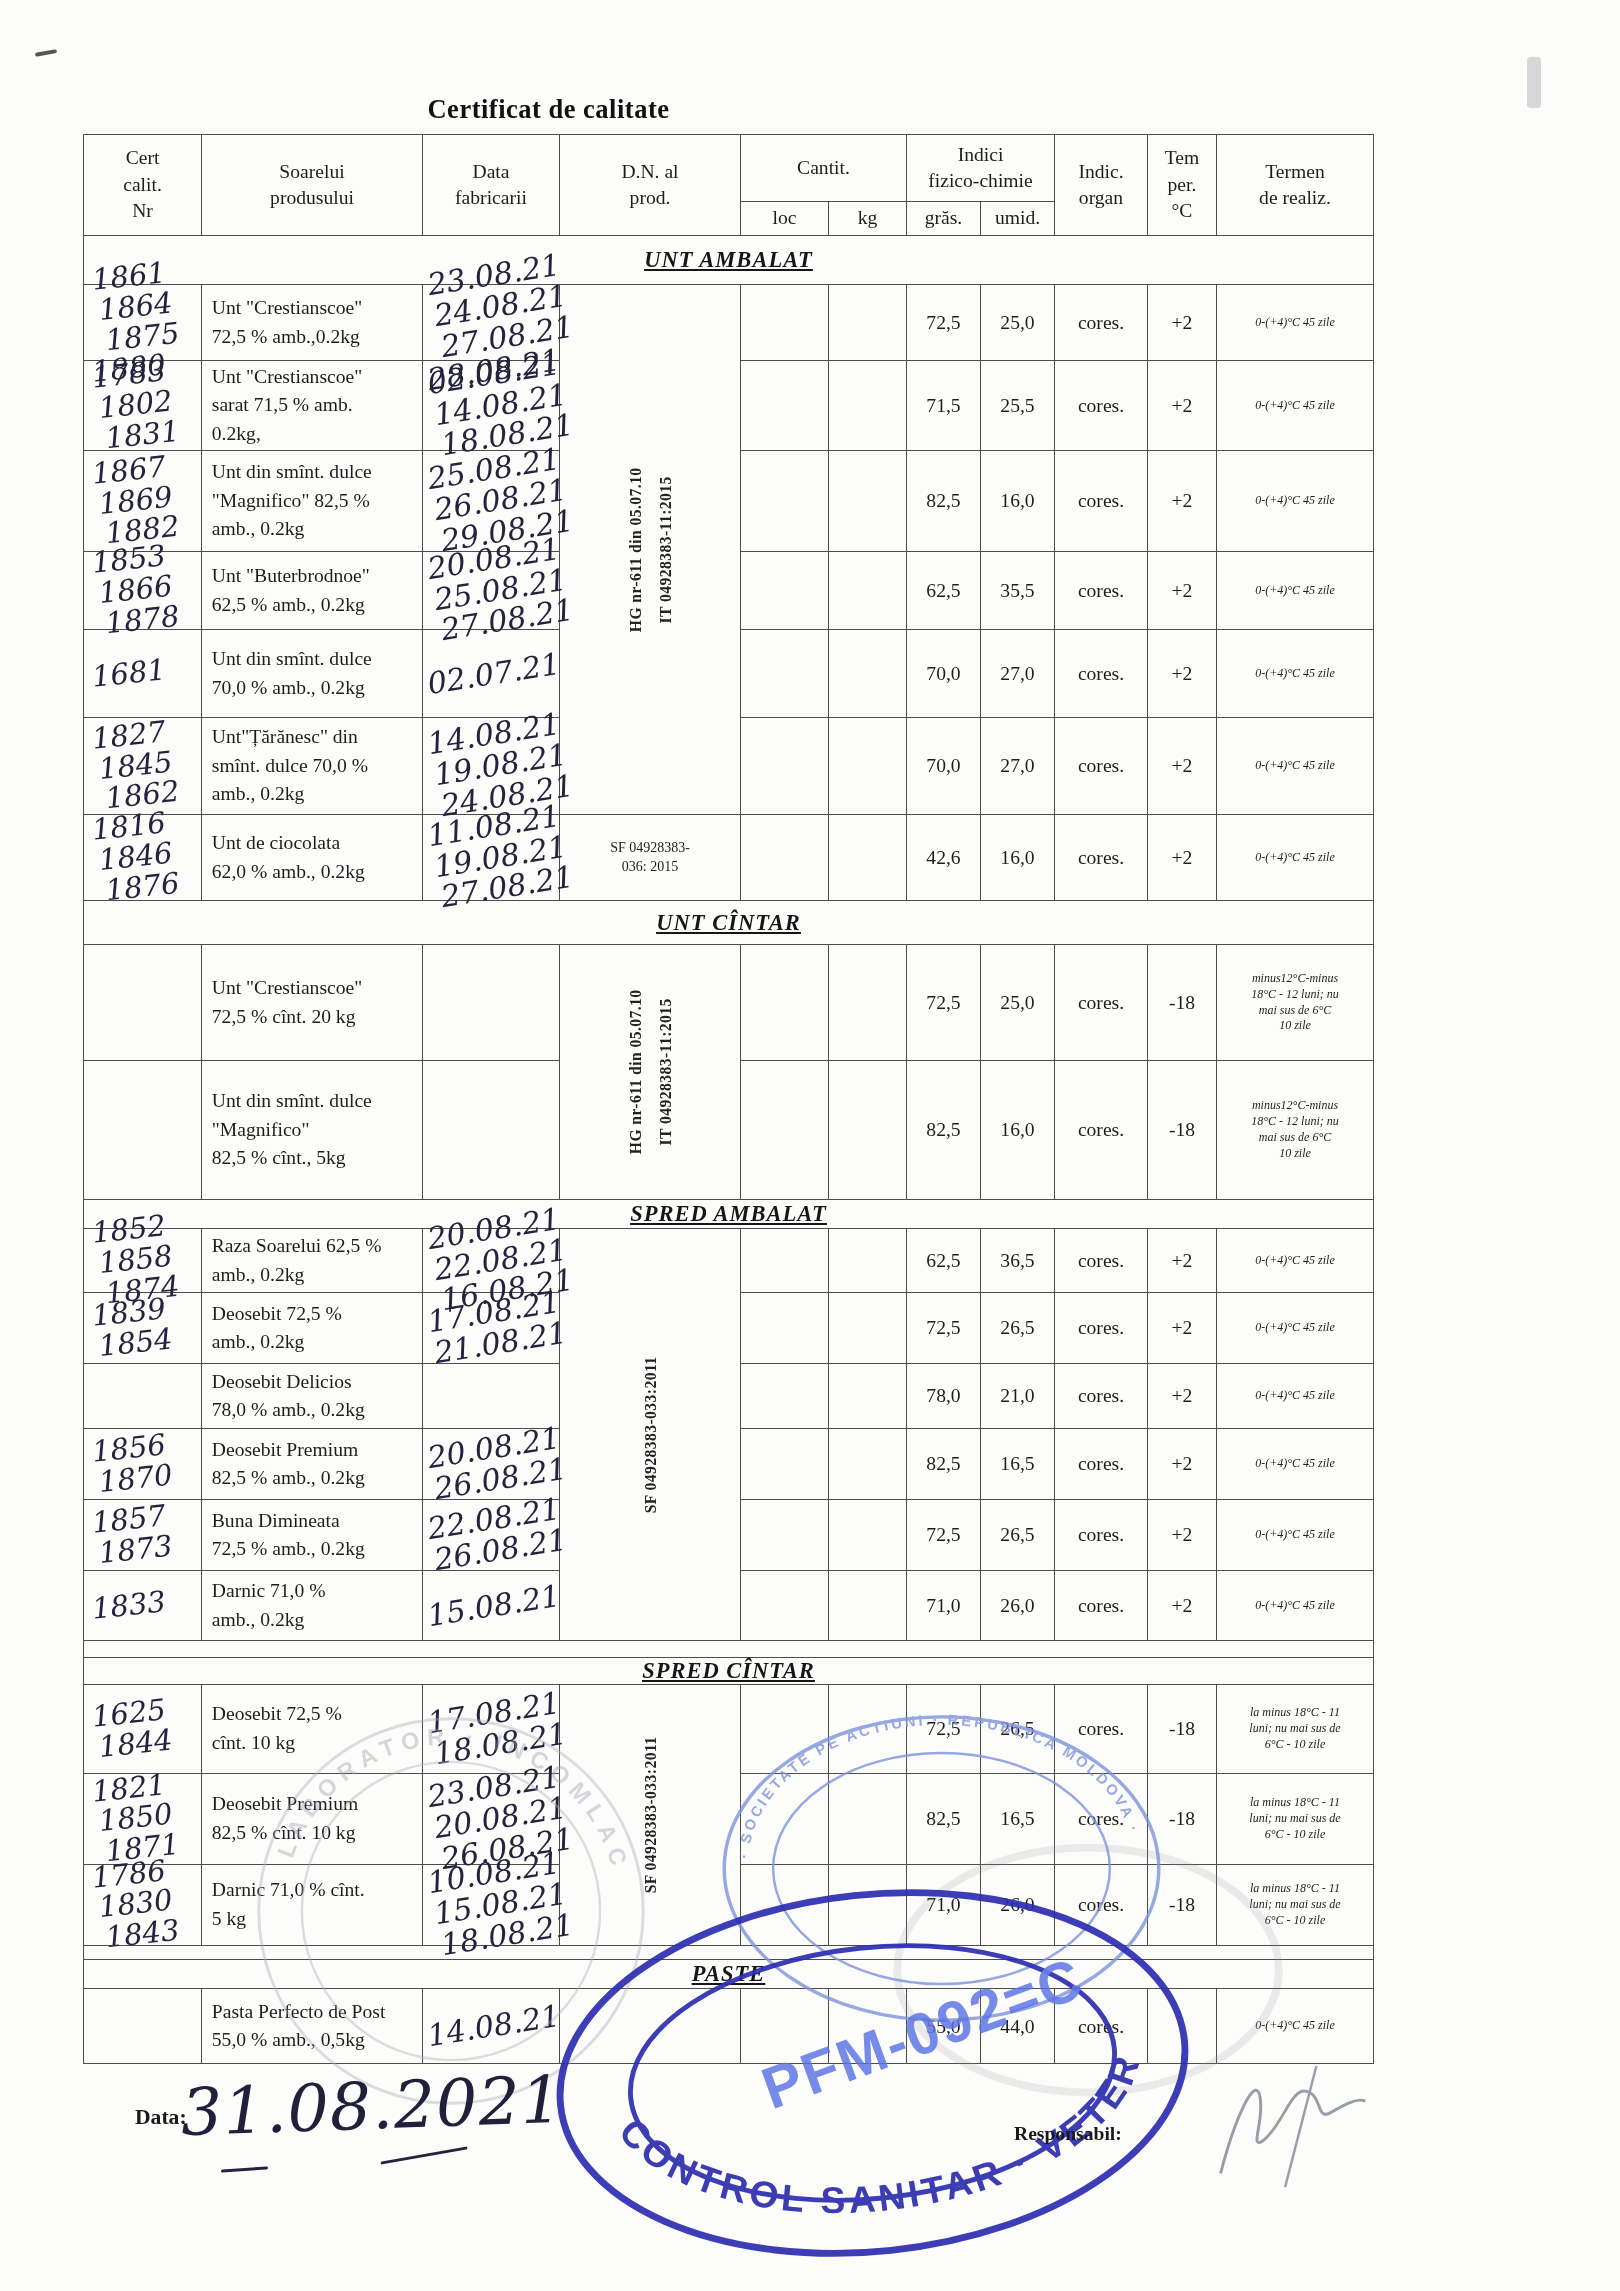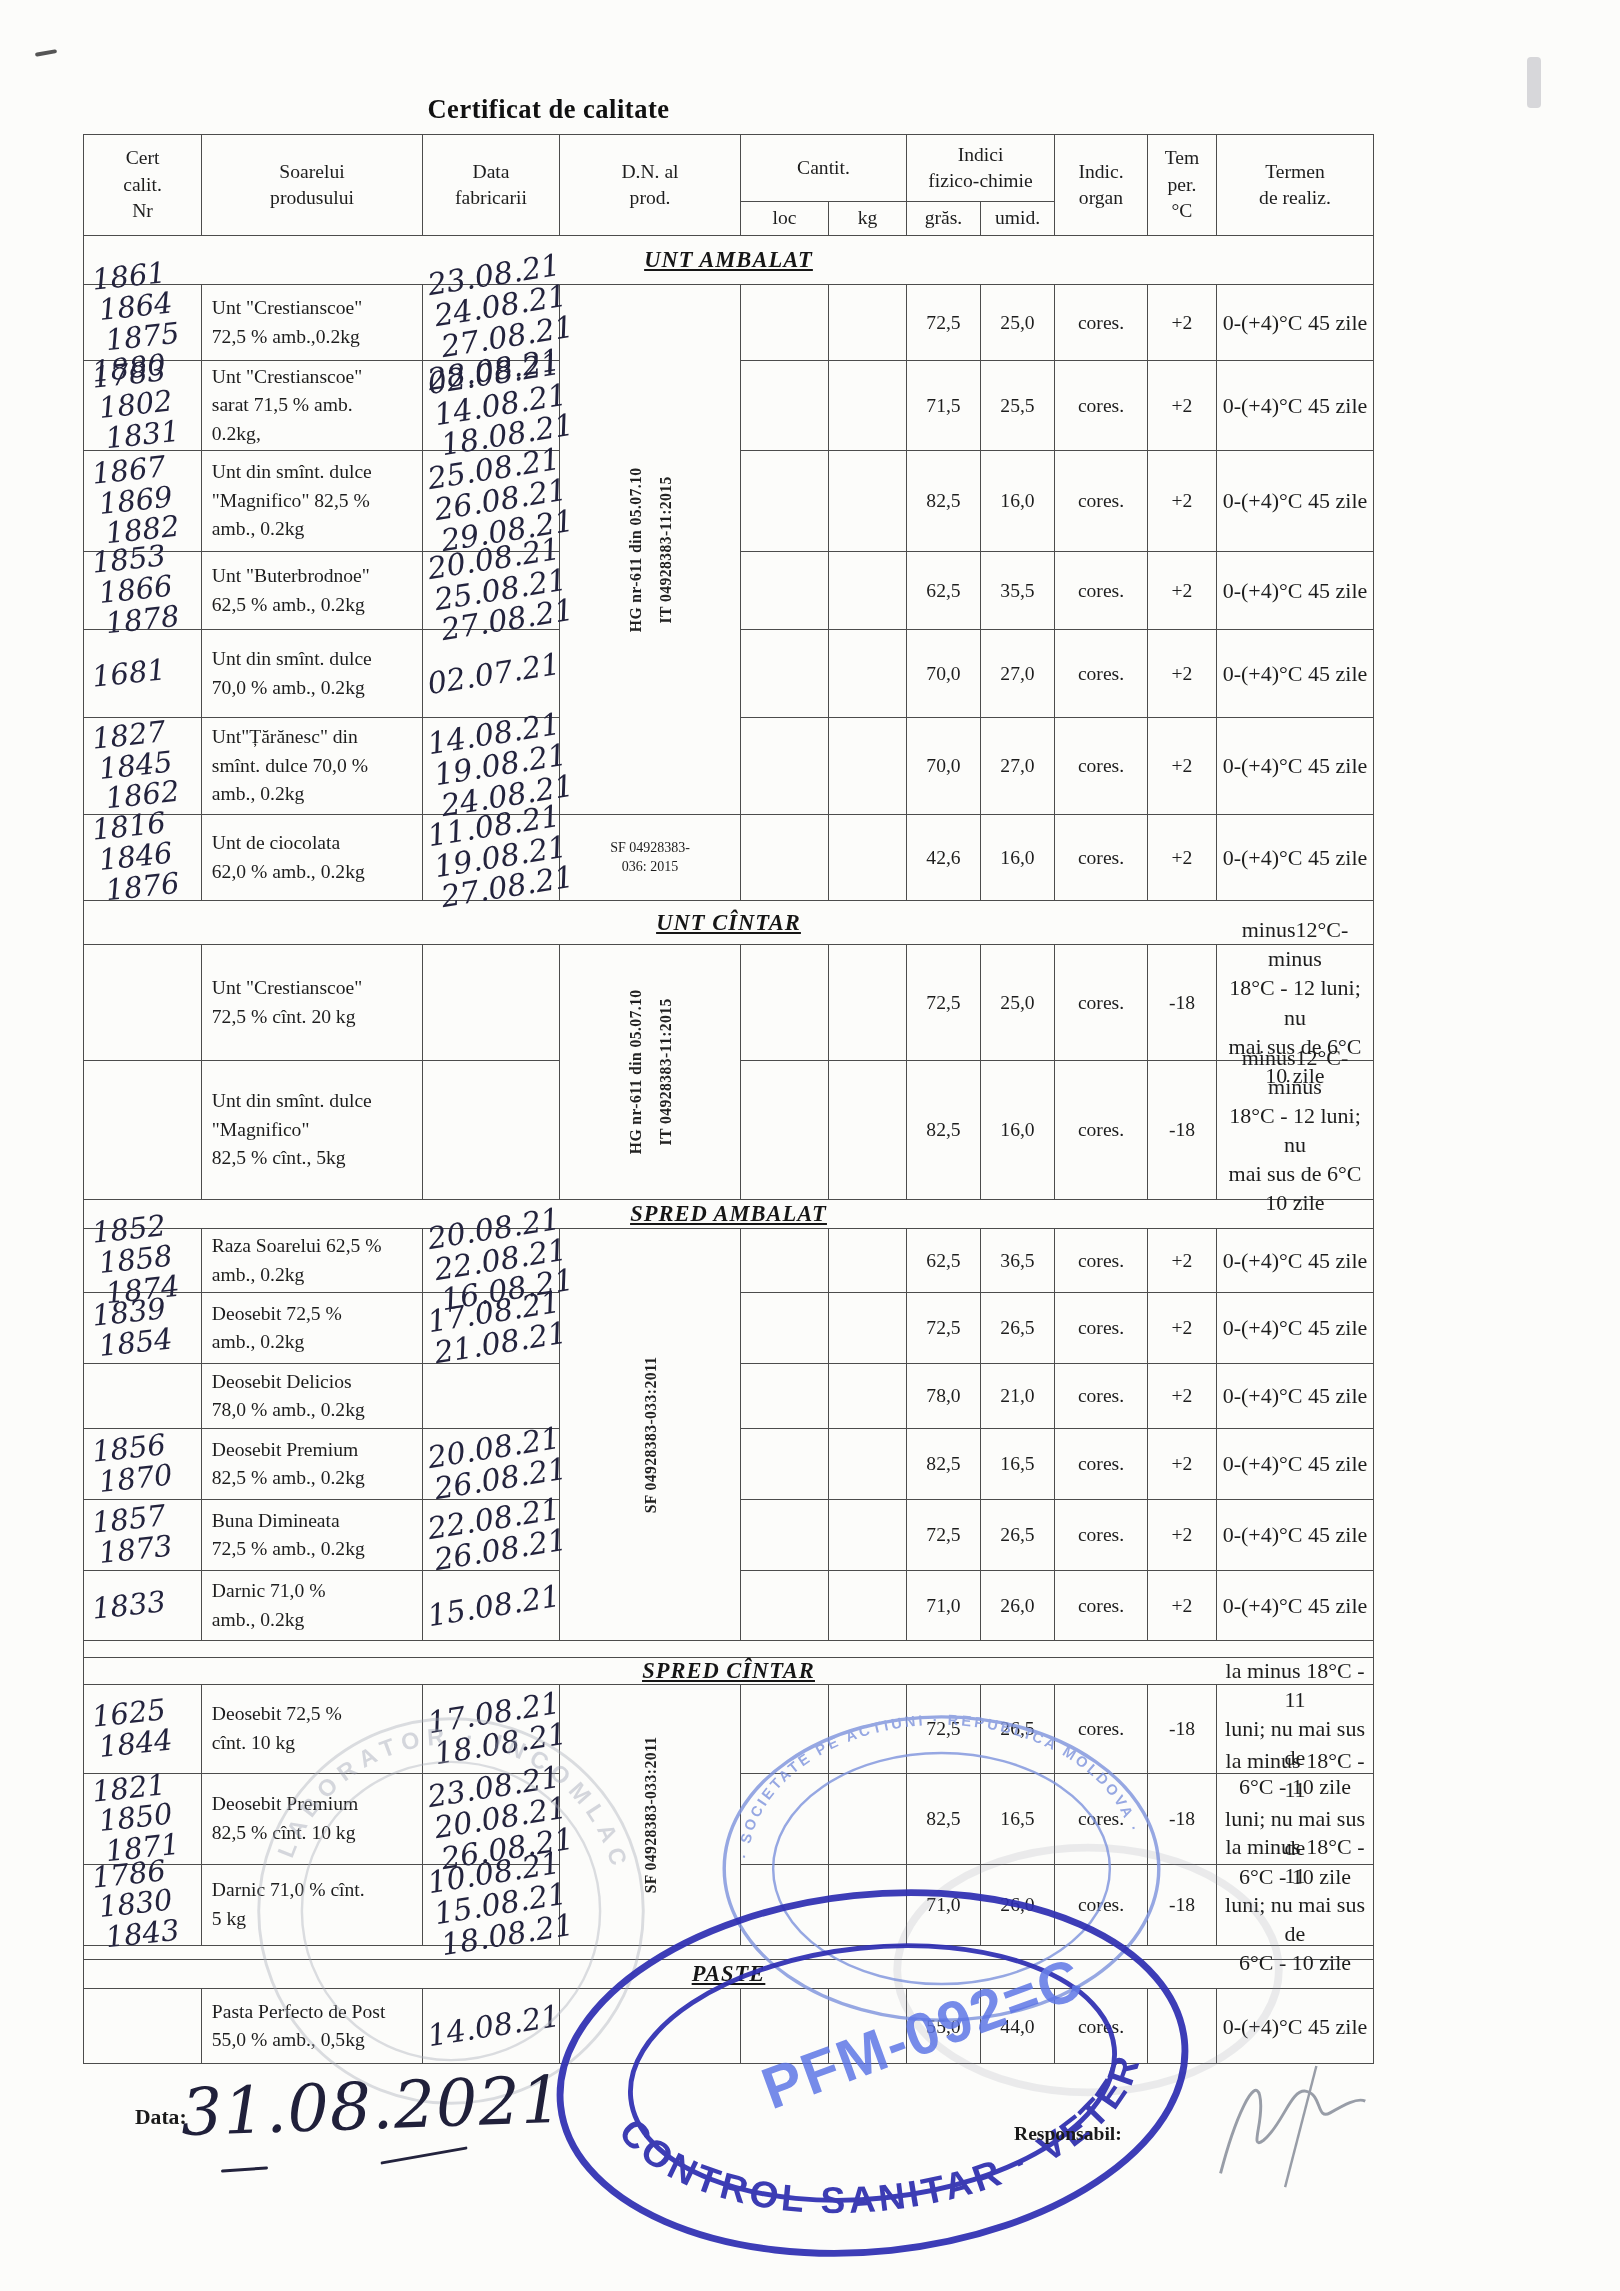--- a/index.html
+++ b/index.html
@@ -8,21 +8,21 @@
   .title{position:absolute;left:372px;top:94px;width:353px;text-align:center;
          font-size:26.5px;font-weight:bold;letter-spacing:0.5px;color:#111;}
   table.cert{position:absolute;left:83px;top:134px;width:1289px;border-collapse:collapse;table-layout:fixed;}
   .cert td,.cert th{border:1.6px solid #4c4c4c;padding:0;position:relative;overflow:visible;
                     font-weight:normal;vertical-align:middle;}
   .cell{position:absolute;inset:0;display:flex;flex-direction:column;justify-content:center;
         align-items:center;text-align:center;overflow:visible;white-space:pre-line;line-height:1.3;}
   .hdr{font-size:19.6px;line-height:1.35;}
   .product{align-items:flex-start;text-align:left;padding-left:9.8px;font-size:19.6px;line-height:1.45;}
   .val{font-size:19.6px;}
-  .termen{font-size:22px;line-height:1.32;padding:0 2.9px;}
+  .termen{font-size:12px;line-height:1.32;padding:0 2.9px;font-style:italic;}
   .dn-small{font-size:14px;font-weight:normal;line-height:1.35;}
   .dnv{position:absolute;inset:0;display:flex;align-items:center;justify-content:center;overflow:visible;}
   .dnv span{transform:rotate(-90deg);white-space:pre;font-size:15.7px;font-weight:bold;
             line-height:1.9;text-align:center;letter-spacing:0.4px;color:#222;}
   .band-label{font-weight:bold;font-style:italic;text-decoration:underline;font-size:22.5px;
               letter-spacing:1px;text-align:center;color:#161616;}
   .band td{text-align:center;text-decoration:underline;}
   .certs,.dates{align-items:flex-start;}
   .certs{padding-left:7.8px;}
   .dates{padding-left:3.9px;}

